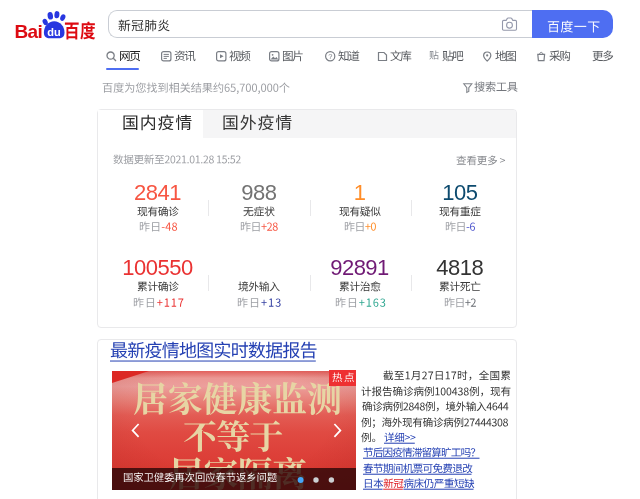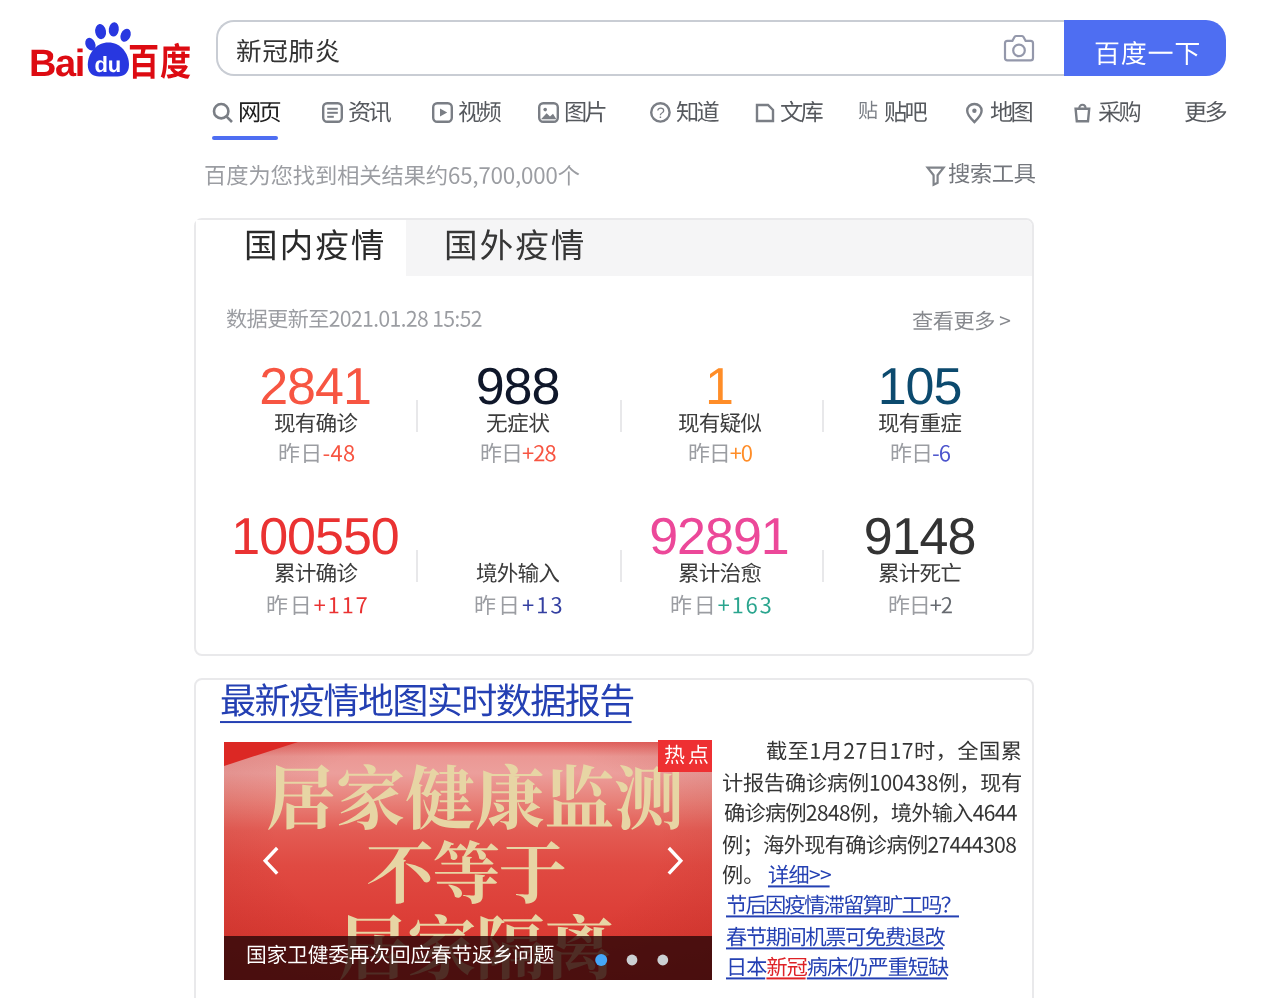--- a/index.html
+++ b/index.html
@@ -1,18 +1,18 @@
 <!DOCTYPE html>
 <html><head><meta charset="utf-8">
 <style>
 html,body{margin:0;padding:0;background:#fff;width:640px;height:499px;overflow:hidden;font-family:"Liberation Sans",sans-serif;}
 .page{position:relative;width:640px;height:499px;overflow:hidden;}
 .abs{position:absolute;}
 svg.t{position:absolute;overflow:visible;}
-.num{position:absolute;width:120px;text-align:center;font-size:26px;line-height:22px;letter-spacing:-0.5px;font-family:"Liberation Sans",sans-serif;}
+.num{position:absolute;width:120px;text-align:center;font-size:22px;line-height:22px;letter-spacing:-0.5px;font-family:"Liberation Sans",sans-serif;}
 </style></head>
 <body>
 <svg width="0" height="0" style="position:absolute">
     <defs>
       <path id="g0" d="M159 568V-89H281V-29H724V-89H852V568H531L564 682H942V799H59V682H422C417 643 411 603 404 568ZM281 217H724V82H281ZM281 325V457H724V325Z"></path>
       <path id="g1" d="M386 629V563H251V468H386V311H800V468H945V563H800V629H683V563H499V629ZM683 468V402H499V468ZM714 178C678 145 633 118 582 96C529 119 485 146 450 178ZM258 271V178H367L325 162C360 120 400 83 447 52C373 35 293 23 209 17C227 -9 249 -54 258 -83C372 -70 481 -49 576 -15C670 -53 779 -77 902 -89C917 -58 947 -10 972 15C880 21 795 33 718 52C793 98 854 159 896 238L821 276L800 271ZM463 830C472 810 480 786 487 763H111V496C111 343 105 118 24 -36C55 -45 110 -70 134 -88C218 76 230 328 230 496V652H955V763H623C613 794 599 829 585 857Z"></path>
       <path id="g2" d="M360 213C390 163 426 95 442 51L495 83C480 125 444 190 411 240ZM135 235C115 174 82 112 41 68C56 59 82 40 94 30C133 77 173 150 196 220ZM553 744V400C553 267 545 95 460 -25C476 -34 506 -57 518 -71C610 59 623 256 623 400V432H775V-75H848V432H958V502H623V694C729 710 843 736 927 767L866 822C794 792 665 762 553 744ZM214 827C230 799 246 765 258 735H61V672H503V735H336C323 768 301 811 282 844ZM377 667C365 621 342 553 323 507H46V443H251V339H50V273H251V18C251 8 249 5 239 5C228 4 197 4 162 5C172 -13 182 -41 184 -59C233 -59 267 -58 290 -47C313 -36 320 -18 320 17V273H507V339H320V443H519V507H391C410 549 429 603 447 652ZM126 651C146 606 161 546 165 507L230 525C225 563 208 622 187 665Z"></path>
       <path id="g3" d="M123 601V532H474V601ZM79 791V619H153V721H847V619H924V791ZM544 368C581 316 617 243 631 196L694 224C679 272 642 341 603 392ZM53 404V335H167V268C167 177 148 60 35 -28C49 -38 76 -65 86 -80C210 17 238 159 238 266V335H346V48C346 -44 383 -67 515 -67C544 -67 779 -67 809 -67C926 -67 952 -30 964 110C943 114 913 125 896 137C889 20 878 0 807 0C754 0 554 0 515 0C431 0 416 9 416 48V335H512V404ZM766 640V515H510V447H766V143C766 131 762 127 748 127C735 126 691 126 643 127C653 108 663 80 667 61C732 60 773 62 801 73C829 84 836 104 836 142V447H948V515H836V640Z"></path>
       <path id="g4" d="M103 802V442C103 295 98 96 31 -46C49 -52 78 -69 92 -80C136 15 155 140 163 258H298V9C298 -5 294 -9 281 -9C268 -10 229 -10 184 -9C194 -29 204 -61 206 -80C271 -80 309 -78 334 -66C359 -54 367 -31 367 8V802ZM169 734H298V568H169ZM169 499H298V328H167C169 369 169 408 169 443ZM437 525V67H507V455H638V-81H709V455H853V150C853 139 850 136 839 136C827 135 793 135 751 136C761 115 771 83 774 62C828 62 867 63 892 76C918 88 924 112 924 148V525H709V638H958V708H709V829H638V708H394V638H638V525Z"></path>
       <path id="g5" d="M269 773C243 714 197 647 137 608L195 573C255 615 298 685 328 747ZM776 778C747 727 694 656 654 612L712 589C753 631 804 695 845 755ZM256 355C229 289 183 214 120 170L180 136C244 184 287 260 316 330ZM770 356C741 303 691 230 651 184L711 159C751 203 802 270 842 330ZM458 443C440 210 396 53 58 -16C72 -32 90 -61 98 -80C344 -25 448 77 496 220C562 50 684 -40 914 -74C922 -53 941 -22 956 -6C690 23 572 136 526 353C530 382 533 412 536 443ZM463 840C444 621 396 488 77 429C90 413 108 385 114 367C322 408 426 482 481 590C614 528 774 441 857 382L896 445C810 505 639 591 506 650C524 706 533 769 540 840Z"></path>
@@ -464,21 +464,21 @@
           <use href="#g69" x="0"></use>
           <use href="#g70" x="1013"></use>
         </g>
         <g fill="#f75542">
           <use href="#g71" x="2026"></use>
           <use href="#g72" x="2385"></use>
           <use href="#g59" x="2953"></use>
         </g>
       </g>
     </svg>
-<div class="num" style="left:198.8px;top:181.7px;color:#0f172a">988</div>
+<div class="num" style="left:198.8px;top:181.7px;color:#737373">988</div>
     <svg class="t" style="left:243.3px;top:205.8px;" width="33.8" height="12.3">
       <g transform="translate(0,9.50) scale(0.010800,-0.010800)">
         <g fill="#3b3b3b">
           <use href="#g73" x="0"></use>
           <use href="#g74" x="980"></use>
           <use href="#g75" x="1960"></use>
         </g>
       </g>
     </svg>
     <svg class="t" style="left:240.2px;top:221.3px;" width="39.8" height="12.5">
@@ -581,21 +581,21 @@
           <use href="#g69" x="0"></use>
           <use href="#g70" x="1090"></use>
         </g>
         <g fill="#333fa1">
           <use href="#g76" x="2181"></use>
           <use href="#g57" x="2826"></use>
           <use href="#g85" x="3471"></use>
         </g>
       </g>
     </svg>
-<div class="num" style="left:299.5px;top:257.0px;color:#ec4899">92891</div>
+<div class="num" style="left:299.5px;top:257.0px;color:#701a75">92891</div>
     <svg class="t" style="left:339.0px;top:281.1px;" width="43.6" height="12.3">
       <g transform="translate(0,9.50) scale(0.010800,-0.010800)">
         <g fill="#3b3b3b">
           <use href="#g80" x="0"></use>
           <use href="#g81" x="962"></use>
           <use href="#g86" x="1924"></use>
           <use href="#g87" x="2886"></use>
         </g>
       </g>
     </svg>
@@ -606,21 +606,21 @@
           <use href="#g70" x="1081"></use>
         </g>
         <g fill="#2aa58e">
           <use href="#g76" x="2163"></use>
           <use href="#g57" x="2799"></use>
           <use href="#g38" x="3435"></use>
           <use href="#g85" x="4071"></use>
         </g>
       </g>
     </svg>
-<div class="num" style="left:399.8px;top:257.0px;color:#333333">9148</div>
+<div class="num" style="left:399.8px;top:257.0px;color:#333333">4818</div>
     <svg class="t" style="left:439.3px;top:281.1px;" width="43.6" height="12.3">
       <g transform="translate(0,9.50) scale(0.010800,-0.010800)">
         <g fill="#3b3b3b">
           <use href="#g80" x="0"></use>
           <use href="#g81" x="962"></use>
           <use href="#g88" x="1924"></use>
           <use href="#g89" x="2886"></use>
         </g>
       </g>
     </svg>

